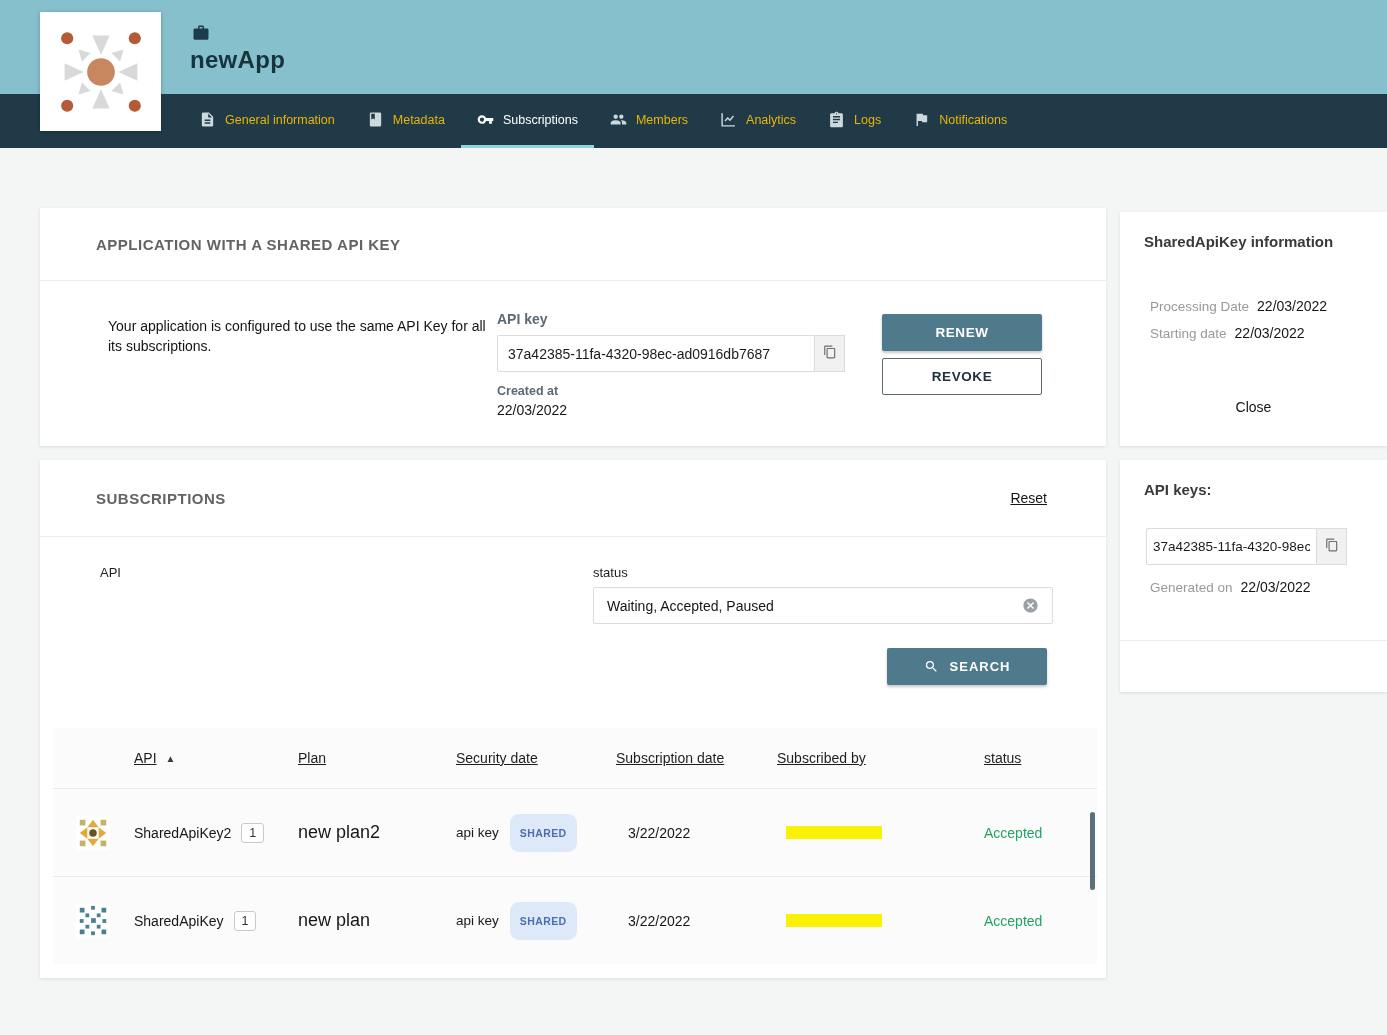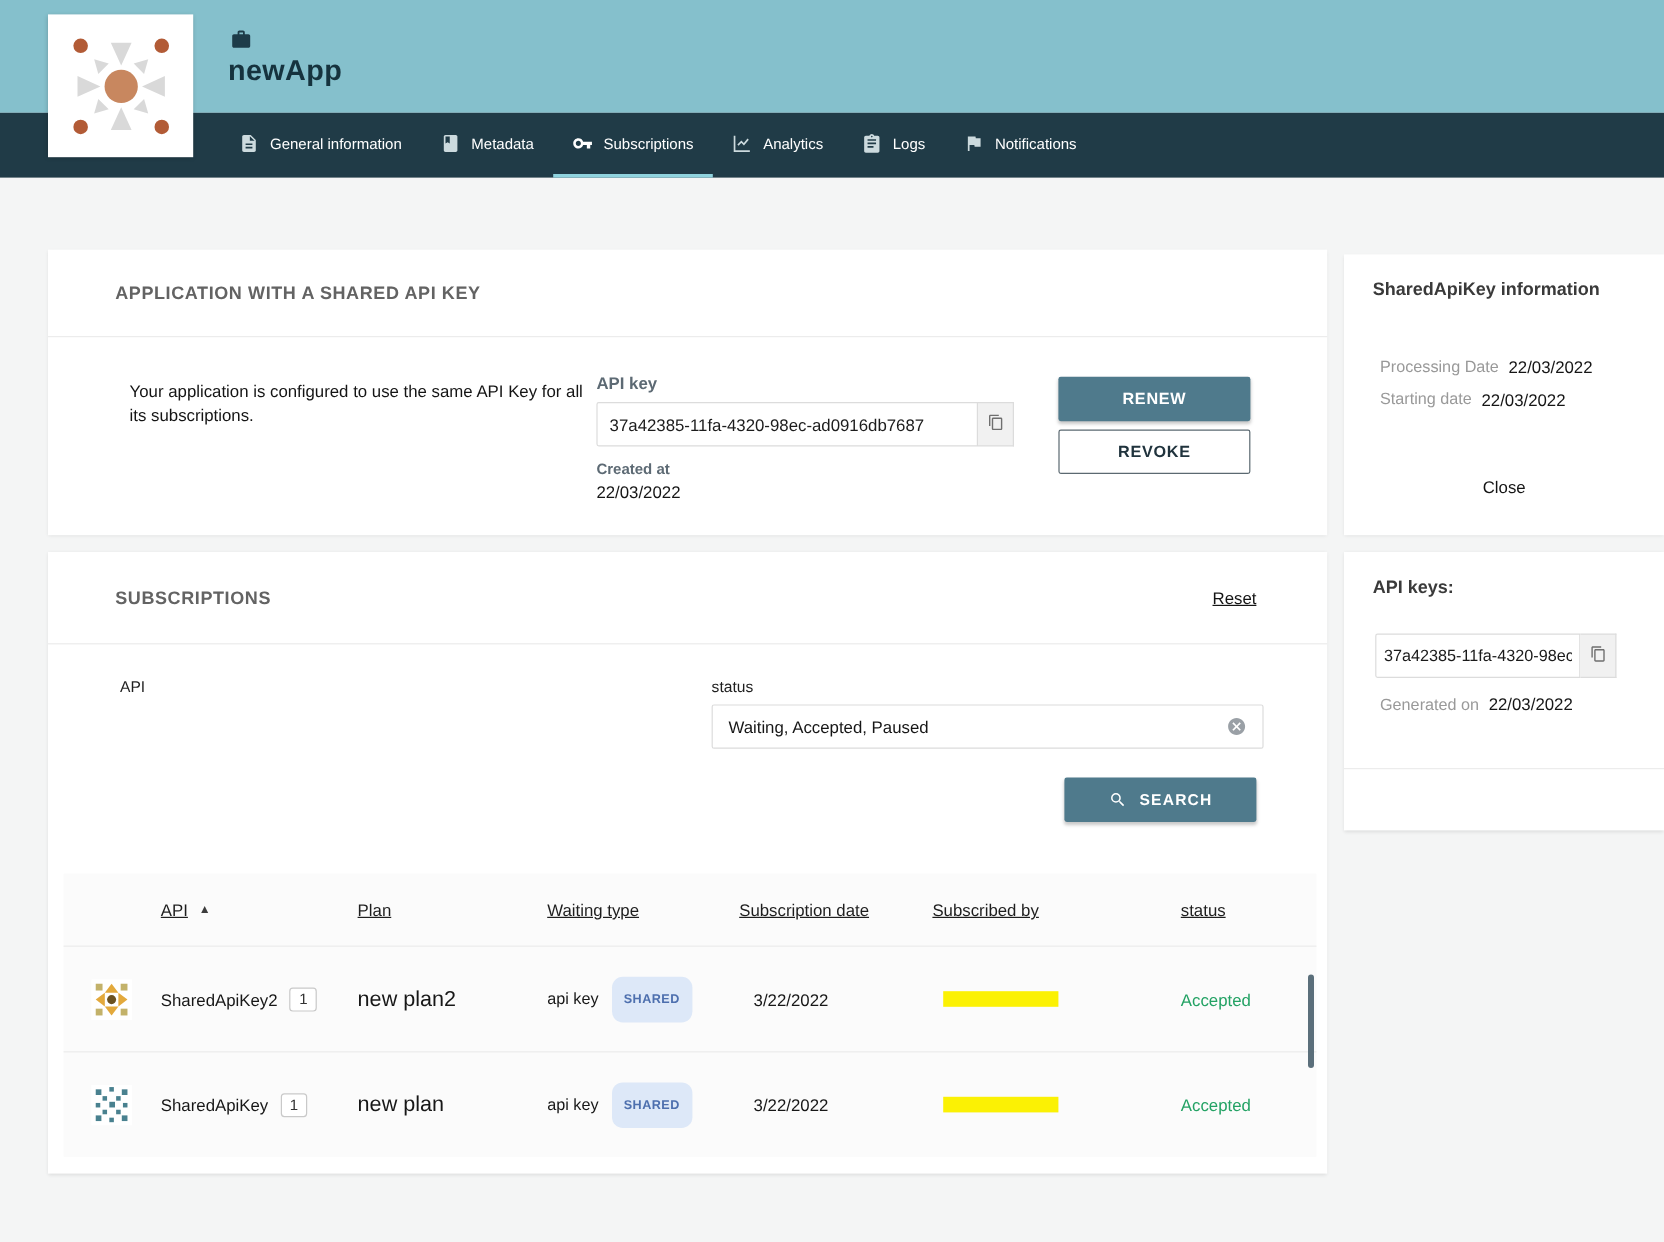--- a/index.html
+++ b/index.html
@@ -16,21 +16,21 @@
   .app-type-icon { width:22px; height:18px; color:#1d3c49; display:block; }
   .app-type-icon svg { width:100%; height:100%; }
   .app-title { margin-top:4px; font-size:24px; font-weight:700; color:#16333e; letter-spacing:.3px; }
 
   
   .navbar { position:absolute; left:0; top:94px; width:100%; height:54px; background:#203b47;
             display:flex; align-items:stretch; padding-left:183px; }
   .tab { display:flex; align-items:center; gap:9px; padding:0 16px; cursor:pointer; border-bottom:3px solid transparent; }
   .tab-icon { width:17px; height:17px; color:#ccdade; display:flex; }
   .tab-icon svg { width:100%; height:100%; }
-  .tab-label { font-size:12.5px; color:#ffffff; white-space:nowrap; }
+  .tab-label { font-size:12.5px; color:#eab308; white-space:nowrap; }
   .tab.active { border-bottom-color:#8fd3de; }
   .tab.active .tab-label { color:#ffffff; }
   .tab.active .tab-icon { color:#ffffff; }
 
   
   .card { position:absolute; background:#fff; box-shadow:0 1px 3px rgba(0,0,0,.10); }
   .card-head { display:flex; align-items:center; padding:0 59px 0 56px; border-bottom:1px solid #ececec; }
   .card-title { font-size:15px; font-weight:700; letter-spacing:.5px; color:#636363; }
 
   
@@ -95,21 +95,21 @@
   .date-cell { font-size:14px; color:#171717; padding-left:12px; }
   .redacted { width:96px; height:13px; background:#fbf104; margin-left:9px; }
   .status-accepted { font-size:14px; color:#23a264; padding-left:18px; }
   .table-scrollbar { position:absolute; left:1050px; top:352px; width:5px; height:78px; background:#5b6f7b; border-radius:3px; cursor:pointer; }
 
   
   .side1 { left:1120px; top:212px; width:267px; height:234px; }
   .side2 { left:1120px; top:460px; width:267px; height:232px; }
   .side-title { padding:21px 0 0 24px; font-size:15px; font-weight:700; color:#3a3a3a; }
   .info-rows { margin:48px 0 0 30px; display:flex; flex-direction:column; gap:11px; }
-  .info-row { display:flex; gap:8px; align-items:flex-start; }
+  .info-row { display:flex; gap:8px; align-items:center; }
   .info-label { font-size:13.5px; color:#999; }
   .info-value { font-size:14px; color:#161616; }
   .close-wrap { position:absolute; left:0; right:0; bottom:30px; text-align:center; }
   .close-link { font-size:14px; color:#141414; cursor:pointer;text-align:right; }
   .side-key-row { margin:30px 0 0 26px; display:flex; }
   .side-key-input { width:171px; height:37px; border:1px solid #dcdcdc; border-radius:2px 0 0 2px;
                     padding:0 6px; font-size:13.5px; color:#1a1a1a; font-family:inherit; background:#fff; }
   .generated-row { margin:14px 0 0 30px; display:flex; gap:8px; align-items:baseline; }
   .side-divider { position:absolute; left:0; right:0; top:180px; border-top:1px solid #ececec; }
 </style>
@@ -170,20 +170,28 @@
     <div class="tab active">
       <span class="tab-icon">
         <svg viewBox="0 0 24 24" fill="currentColor">
             <path d="M12.65 10A5.99 5.99 0 0 0 7 6c-3.31 0-6 2.69-6 6s2.69 6 6 6a5.99 5.99 0 0 0 5.65-4H17v4h4v-4h2v-4H12.65zM7 15c-1.65 0-3-1.35-3-3s1.35-3 3-3 3 1.35 3 3-1.35 3-3 3z"></path>
           </svg>
       </span>
       <span class="tab-label">Subscriptions</span>
     </div>
     <div class="tab">
       <span class="tab-icon">
+        <svg viewBox="0 0 24 24" fill="currentColor">
+            <path d="M16 11c1.66 0 2.99-1.34 2.99-3S17.66 5 16 5s-3 1.34-3 3 1.34 3 3 3zm-8 0c1.66 0 2.99-1.34 2.99-3S9.66 5 8 5 5 6.34 5 8s1.34 3 3 3zm0 2c-2.33 0-7 1.17-7 3.5V19h14v-2.5C15 14.17 10.33 13 8 13zm8 0c-.29 0-.62.02-.97.05 1.16.84 1.97 1.97 1.97 3.45V19h6v-2.5c0-2.33-4.67-3.5-7-3.5z"></path>
+          </svg>
+      </span>
+      <span class="tab-label">Members</span>
+    </div>
+    <div class="tab">
+      <span class="tab-icon">
         <svg viewBox="0 0 24 24">
             <g fill="none" stroke="currentColor" stroke-width="2">
               <path d="M3 3v18h18"></path>
               <path d="M7 14l4-4 3 3 5-6"></path>
             </g>
           </svg>
       </span>
       <span class="tab-label">Analytics</span>
     </div>
     <div class="tab">
@@ -265,21 +273,21 @@
       <div class="thead">
         <div class="th"></div>
         <div class="th th-api">
           <span class="u">API</span>
           <span class="sort-arrow">▲</span>
         </div>
         <div class="th">
           <span class="u">Plan</span>
         </div>
         <div class="th">
-          <span class="u">Waiting type</span>
+          <span class="u">Security date</span>
         </div>
         <div class="th">
           <span class="u">Subscription date</span>
         </div>
         <div class="th">
           <span class="u">Subscribed by</span>
         </div>
         <div class="th" style="padding-left:18px;">
           <span class="u">status</span>
         </div>

